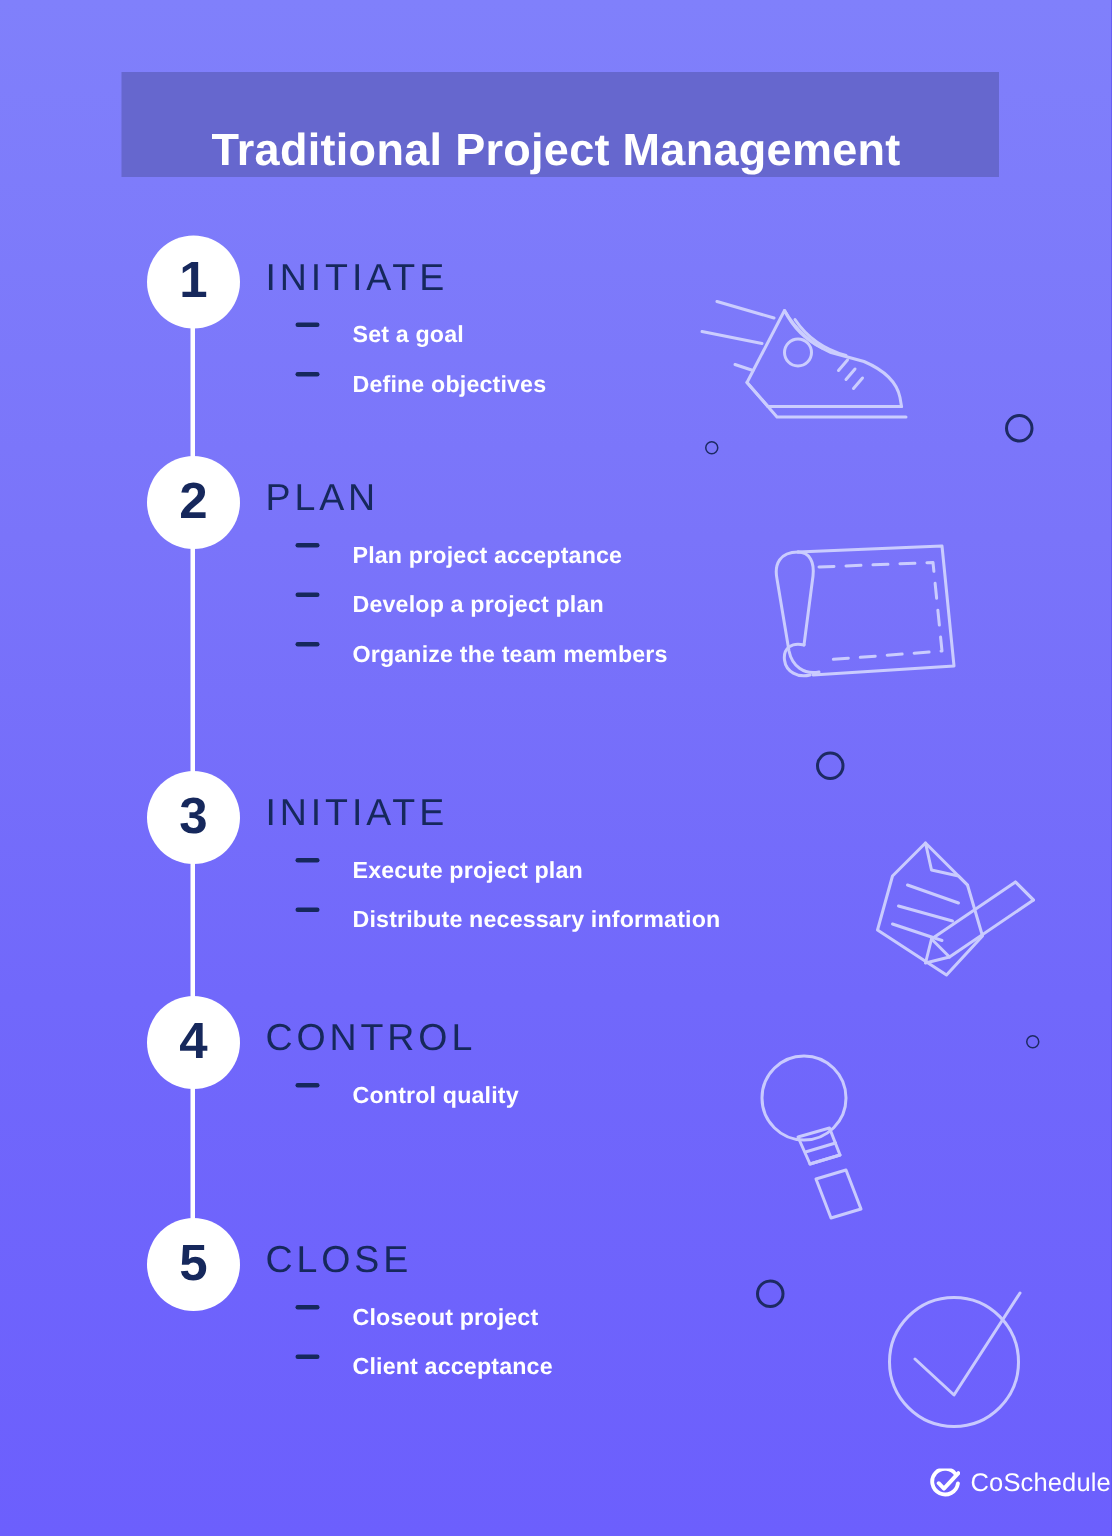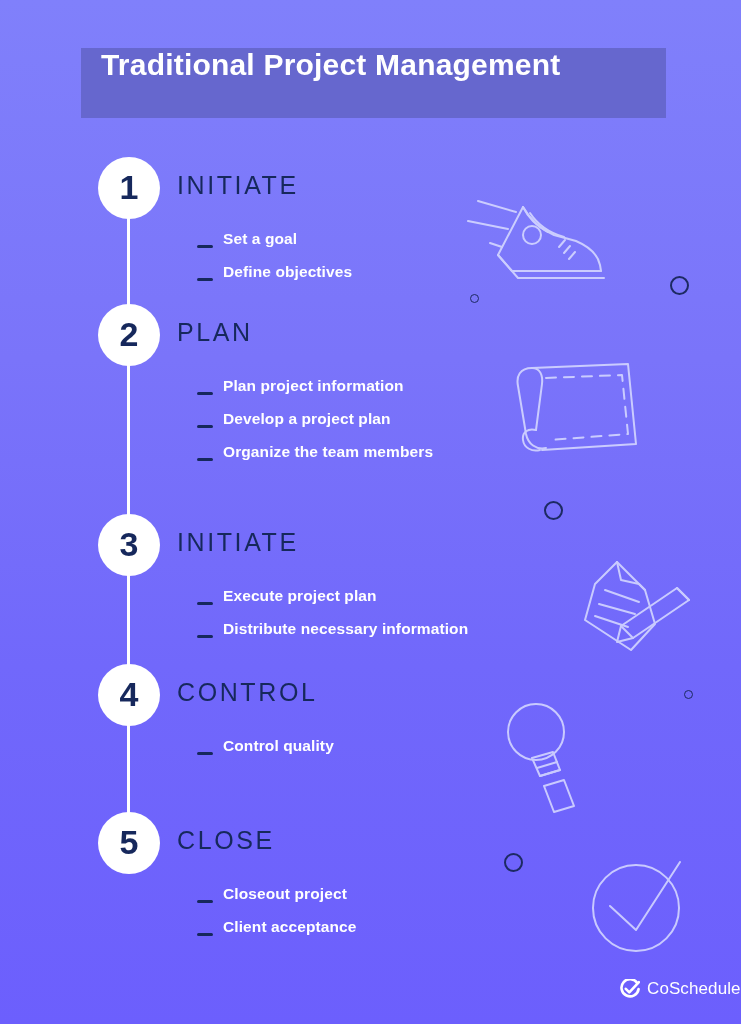--- a/index.html
+++ b/index.html
@@ -22,23 +22,23 @@
 
   
   #title-bar {
     position: absolute;
     left: 81px;
     top: 48px;
     width: 585px;
     height: 70px;
     background: #6667ce;
     display: flex;
-    align-items: flex-start;
+    align-items: flex-end;
     box-sizing: border-box;
-    padding-left: 20px;
+    padding-left: 60px;
   }
   #title-text {
     color: #ffffff;
     font-size: 30px;
     font-weight: bold;
     letter-spacing: 0.2px;
     white-space: nowrap;
   }
 
   
@@ -91,23 +91,24 @@
   .bullets {
     position: absolute;
     left: 197px;
     top: 58px;
     margin: 0;
     padding: 0;
     list-style: none;
   }
   .bullet {
     display: flex;
-    align-items: flex-end;
+    align-items: flex-start;
     height: 33px;
     white-space: nowrap;
+    gap: 12px;
   }
   .bullet-dash {
     width: 16px;
     height: 3px;
     background: #16285c;
     border-radius: 2px;
     margin-right: 10px;
     flex: 0 0 auto;
   }
   .bullet-text {
@@ -246,21 +247,21 @@
   </div>
 
   <div class="step" style="top:304px;">
     <div class="step-badge">
       <span class="step-number">2</span>
     </div>
     <div class="step-heading">PLAN</div>
     <ul class="bullets">
       <li class="bullet">
         <span class="bullet-dash"></span>
-        <span class="bullet-text">Plan project information</span>
+        <span class="bullet-text">Plan project acceptance</span>
       </li>
       <li class="bullet">
         <span class="bullet-dash"></span>
         <span class="bullet-text">Develop a project plan</span>
       </li>
       <li class="bullet">
         <span class="bullet-dash"></span>
         <span class="bullet-text">Organize the team members</span>
       </li>
     </ul>

